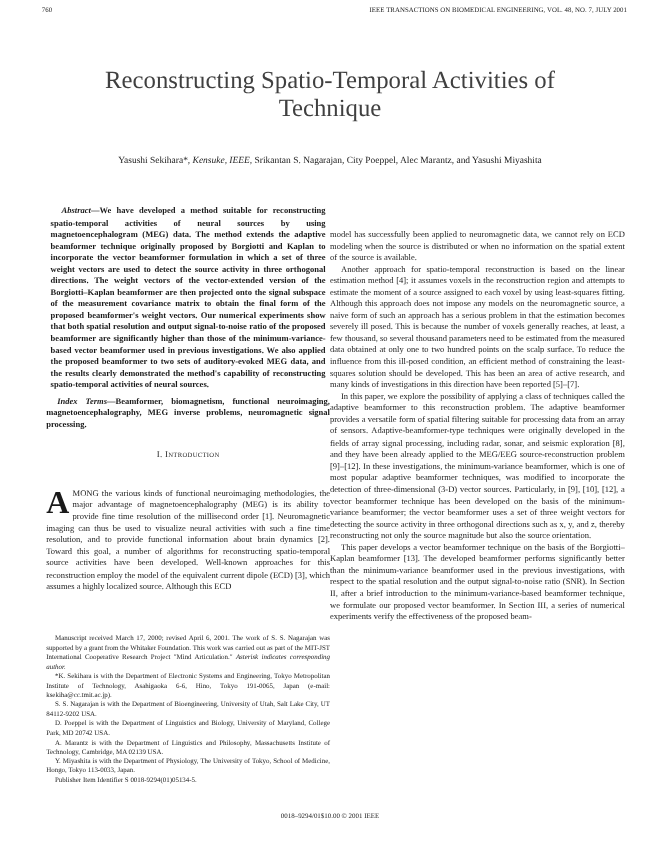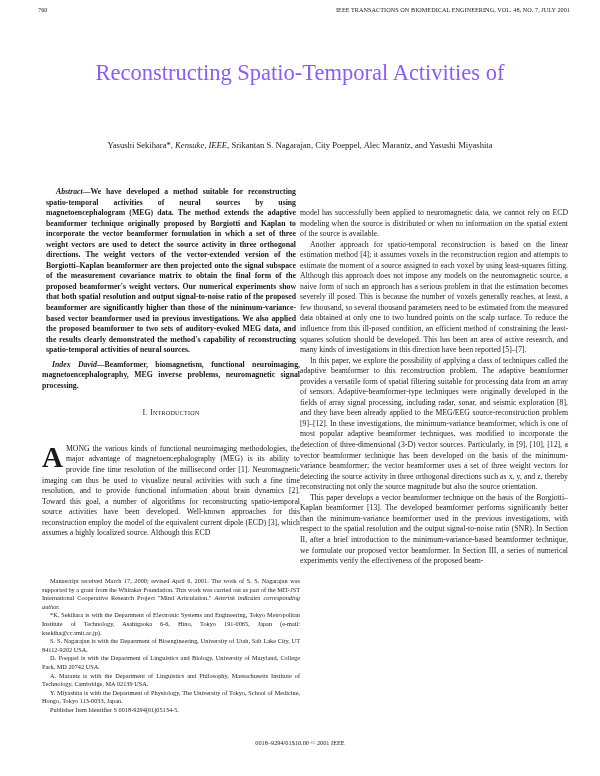--- a/index.html
+++ b/index.html
@@ -8,21 +8,21 @@
     font-family: "Liberation Serif", "DejaVu Serif", serif; color: #1a1a1a;
   }
   .running-header {
     position: absolute; top: 6px; left: 38px; right: 30px; height: 12px;
     font-size: 6.2px; letter-spacing: 0.05px;
   }
   .running-header .page-no { position: absolute; left: 0; top: 0; }
   .running-header .journal { position: absolute; right: 0; top: 0; }
   .title {
     position: absolute; top: 60px; left: 30px; right: 30px;
-    text-align: center; font-size: 22.5px; line-height: 25px; color: #8b5cf6;
+    text-align: center; font-size: 22.5px; line-height: 25px; color: #404040;
   }
   .authors {
     position: absolute; top: 140px; left: 30px; right: 30px;
     text-align: center; font-size: 8.6px; line-height: 11px;
   }
   .authors i { font-style: italic; }
   .col {
     position: absolute; top: 183px; width: 258px;
     font-size: 7.75px; line-height: 10.55px; text-align: justify;
   }
@@ -55,31 +55,32 @@
 </head>
 <body>
 
 <div class="running-header">
   <span class="page-no">760</span>
   <span class="journal">IEEE TRANSACTIONS ON BIOMEDICAL ENGINEERING, VOL. 48, NO. 7, JULY 2001</span>
 </div>
 
 <div class="title">
   <div>Reconstructing Spatio-Temporal Activities of</div>
+  <div>Technique</div>
 </div>
 
 <div class="authors">
   <span>Yasushi Sekihara*,</span>
   <i>Kensuke, IEEE,</i>
   <span>Srikantan S. Nagarajan, City Poeppel, Alec Marantz, and Yasushi Miyashita</span>
 </div>
 
 <div class="col left">
   <p class="abstract"><span class="label">Abstract</span><span>—</span><span>We have developed a method suitable for reconstructing spatio-temporal activities of neural sources by using magnetoencephalogram (MEG) data. The method extends the adaptive beamformer technique originally proposed by Borgiotti and Kaplan to incorporate the vector beamformer formulation in which a set of three weight vectors are used to detect the source activity in three orthogonal directions. The weight vectors of the vector-extended version of the Borgiotti–Kaplan beamformer are then projected onto the signal subspace of the measurement covariance matrix to obtain the final form of the proposed beamformer's weight vectors. Our numerical experiments show that both spatial resolution and output signal-to-noise ratio of the proposed beamformer are significantly higher than those of the minimum-variance-based vector beamformer used in previous investigations. We also applied the proposed beamformer to two sets of auditory-evoked MEG data, and the results clearly demonstrated the method's capability of reconstructing spatio-temporal activities of neural sources.</span></p>
-  <p class="index-terms"><span class="label">Index David</span><span>—</span><span>Beamformer, biomagnetism, functional neuroimaging, magnetoencephalography, MEG inverse problems, neuromagnetic signal processing.</span></p>
+  <p class="index-terms"><span class="label">Index Terms</span><span>—</span><span>Beamformer, biomagnetism, functional neuroimaging, magnetoencephalography, MEG inverse problems, neuromagnetic signal processing.</span></p>
   <div class="section-heading">
     <span>I.</span>
     <span class="sc">Introduction</span>
   </div>
   <p class="para first"><span class="dropcap">A</span><span id="p1">MONG the various kinds of functional neuroimaging methodologies, the major advantage of magnetoencephalography (MEG) is its ability to provide fine time resolution of the millisecond order [1]. Neuromagnetic imaging can thus be used to visualize neural activities with such a fine time resolution, and to provide functional information about brain dynamics [2]. Toward this goal, a number of algorithms for reconstructing spatio-temporal source activities have been developed. Well-known approaches for this reconstruction employ the model of the equivalent current dipole (ECD) [3], which assumes a highly localized source. Although this ECD</span></p>
 </div>
 
 <div class="col right">
   <p class="para first" id="p1cont">model has successfully been applied to neuromagnetic data, we cannot rely on ECD modeling when the source is distributed or when no information on the spatial extent of the source is available.</p>
   <p class="para">Another approach for spatio-temporal reconstruction is based on the linear estimation method [4]; it assumes voxels in the reconstruction region and attempts to estimate the moment of a source assigned to each voxel by using least-squares fitting. Although this approach does not impose any models on the neuromagnetic source, a naive form of such an approach has a serious problem in that the estimation becomes severely ill posed. This is because the number of voxels generally reaches, at least, a few thousand, so several thousand parameters need to be estimated from the measured data obtained at only one to two hundred points on the scalp surface. To reduce the influence from this ill-posed condition, an efficient method of constraining the least-squares solution should be developed. This has been an area of active research, and many kinds of investigations in this direction have been reported [5]–[7].</p>

